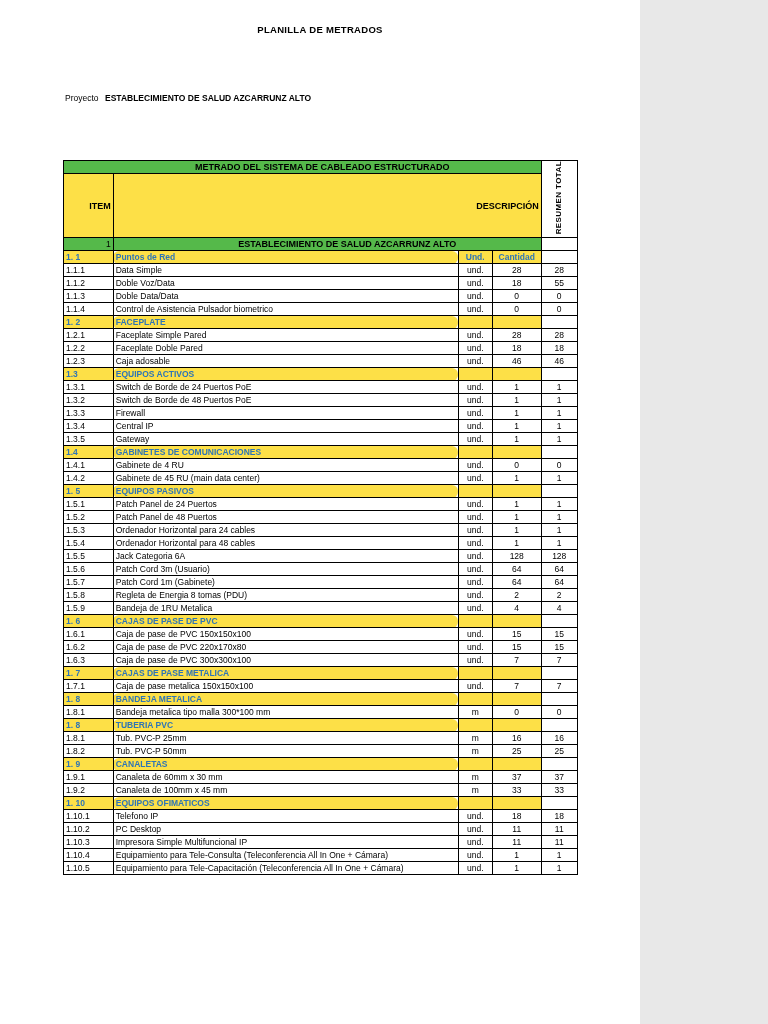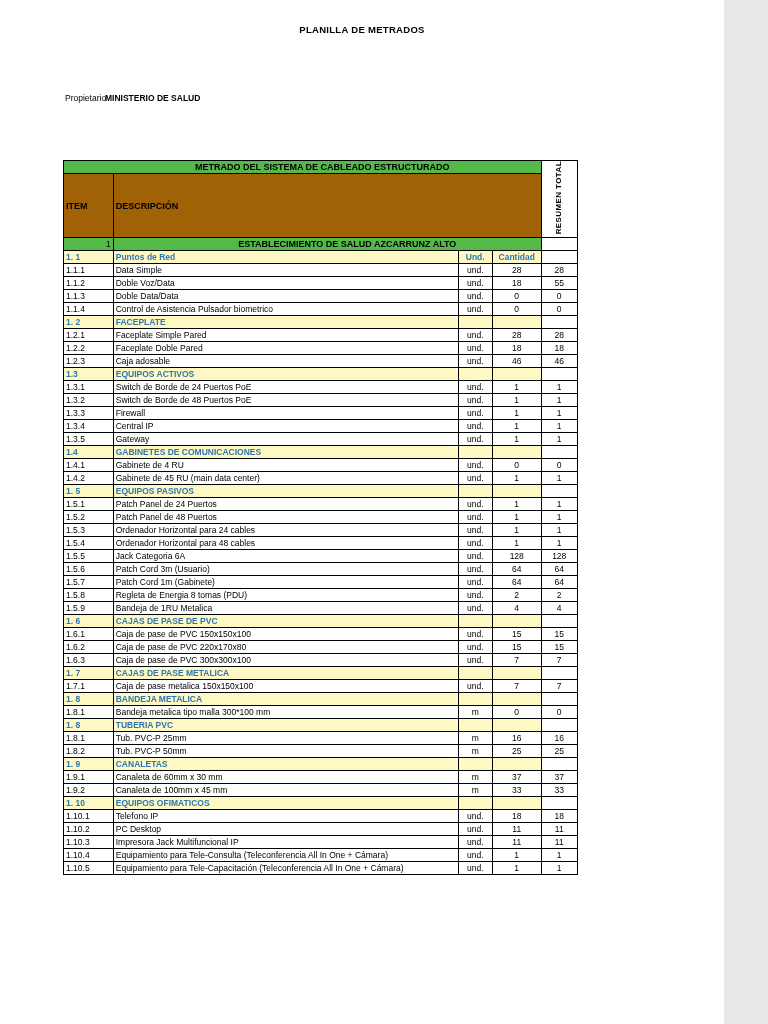--- a/index.html
+++ b/index.html
@@ -1,66 +1,66 @@
 <!DOCTYPE html>
 <html><head>
 <meta charset="utf-8">
 <style>
   * { box-sizing: border-box; }
   html, body { margin: 0; padding: 0; background: #e8e8e8; }
   .page {
-    width: 724px; height: 1024px; position: relative; background: #ffffff;
+    width: 640px; height: 1024px; position: relative; background: #ffffff;
     font-family: "Liberation Sans", sans-serif; color: #000; overflow: hidden;
   }
   .doc-title {
     position: absolute; top: 24px; left: 0; width: 100%;
     text-align: center; font-size: 9.5px; font-weight: 700; letter-spacing: 0.3px;
   }
   .meta { position: absolute; left: 65px; top: 91px; font-size: 8.5px; line-height: 15px; }
   .meta .mrow { display: flex; }
   .meta .mlabel { width: 40px; font-weight: 400; }
   .meta .mvalue { font-weight: 700; }
 
   .tables-wrap { position: absolute; left: 63px; top: 160px; }
 
   table { border-collapse: collapse; table-layout: fixed; }
   td { border: 1px solid #000; padding: 0 2px; height: 13px; line-height: 12px;
        font-size: 8.5px; overflow: hidden; white-space: nowrap; vertical-align: middle; }
 
   .green { background: #55B94A; padding-left: 42px; }
   .title-cell { text-align: center; font-weight: 700; font-size: 9px; }
   .hdr-row td { height: 62px; }
-  .hdr-item, .hdr-desc { text-align: left; font-weight: 700; font-size: 9px; background: #a16207; }
+  .hdr-item, .hdr-desc { text-align: right; font-weight: 700; font-size: 9px; background: #fde047; }
   .resumen-cell { text-align: center; vertical-align: middle; padding: 0; background: #fff; }
   .resumen-text {
     writing-mode: vertical-rl; transform: rotate(180deg);
     font-size: 8px; font-weight: 700; white-space: nowrap; display: inline-block;
     letter-spacing: 0.4px;
   }
-  .sec { background: #fef9c3; color: #2E75B6; font-weight: 700; }
+  .sec { background: #fde047; color: #2E75B6; font-weight: 700; }
   .center { text-align: center; }
   .desc { text-align: left; border-radius: 6px; }
   .b { font-weight: 700; }
 
   .bottom-table { margin-left: 47px; margin-top: 12px; }
   .bt-title { text-align: center; font-weight: 700; }
   .bt-metros { color: #ffffff; font-weight: 700; text-align: center; }
   .bt-und { font-weight: 700; text-align: center; }
 </style>
 </head>
 <body>
 
 <div class="page">
 
   <div class="doc-title">PLANILLA DE METRADOS</div>
 
   <div class="meta">
     <div class="mrow">
-      <span class="mlabel">Propietario</span>
-      <span class="mvalue">MINISTERIO DE SALUD</span>
+      <span class="mlabel">Proyecto</span>
+      <span class="mvalue">ESTABLECIMIENTO DE SALUD AZCARRUNZ ALTO</span>
     </div>
   </div>
 
   <div class="tables-wrap">
 
     <table class="main">
       <colgroup>
         <col style="width:47px">
           <col style="width:345px">
           <col style="width:34px">
@@ -394,21 +394,21 @@
           </tr>
           <tr>
             <td>1.10.2</td>
             <td class="desc">PC Desktop</td>
             <td class="center">und.</td>
             <td class="center">11</td>
             <td class="center">11</td>
           </tr>
           <tr>
             <td>1.10.3</td>
-            <td class="desc">Impresora Jack Multifuncional IP</td>
+            <td class="desc">Impresora Simple Multifuncional IP</td>
             <td class="center">und.</td>
             <td class="center">11</td>
             <td class="center">11</td>
           </tr>
           <tr>
             <td>1.10.4</td>
             <td class="desc">Equipamiento para Tele-Consulta (Teleconferencia All In One + Cámara)</td>
             <td class="center">und.</td>
             <td class="center">1</td>
             <td class="center">1</td>

